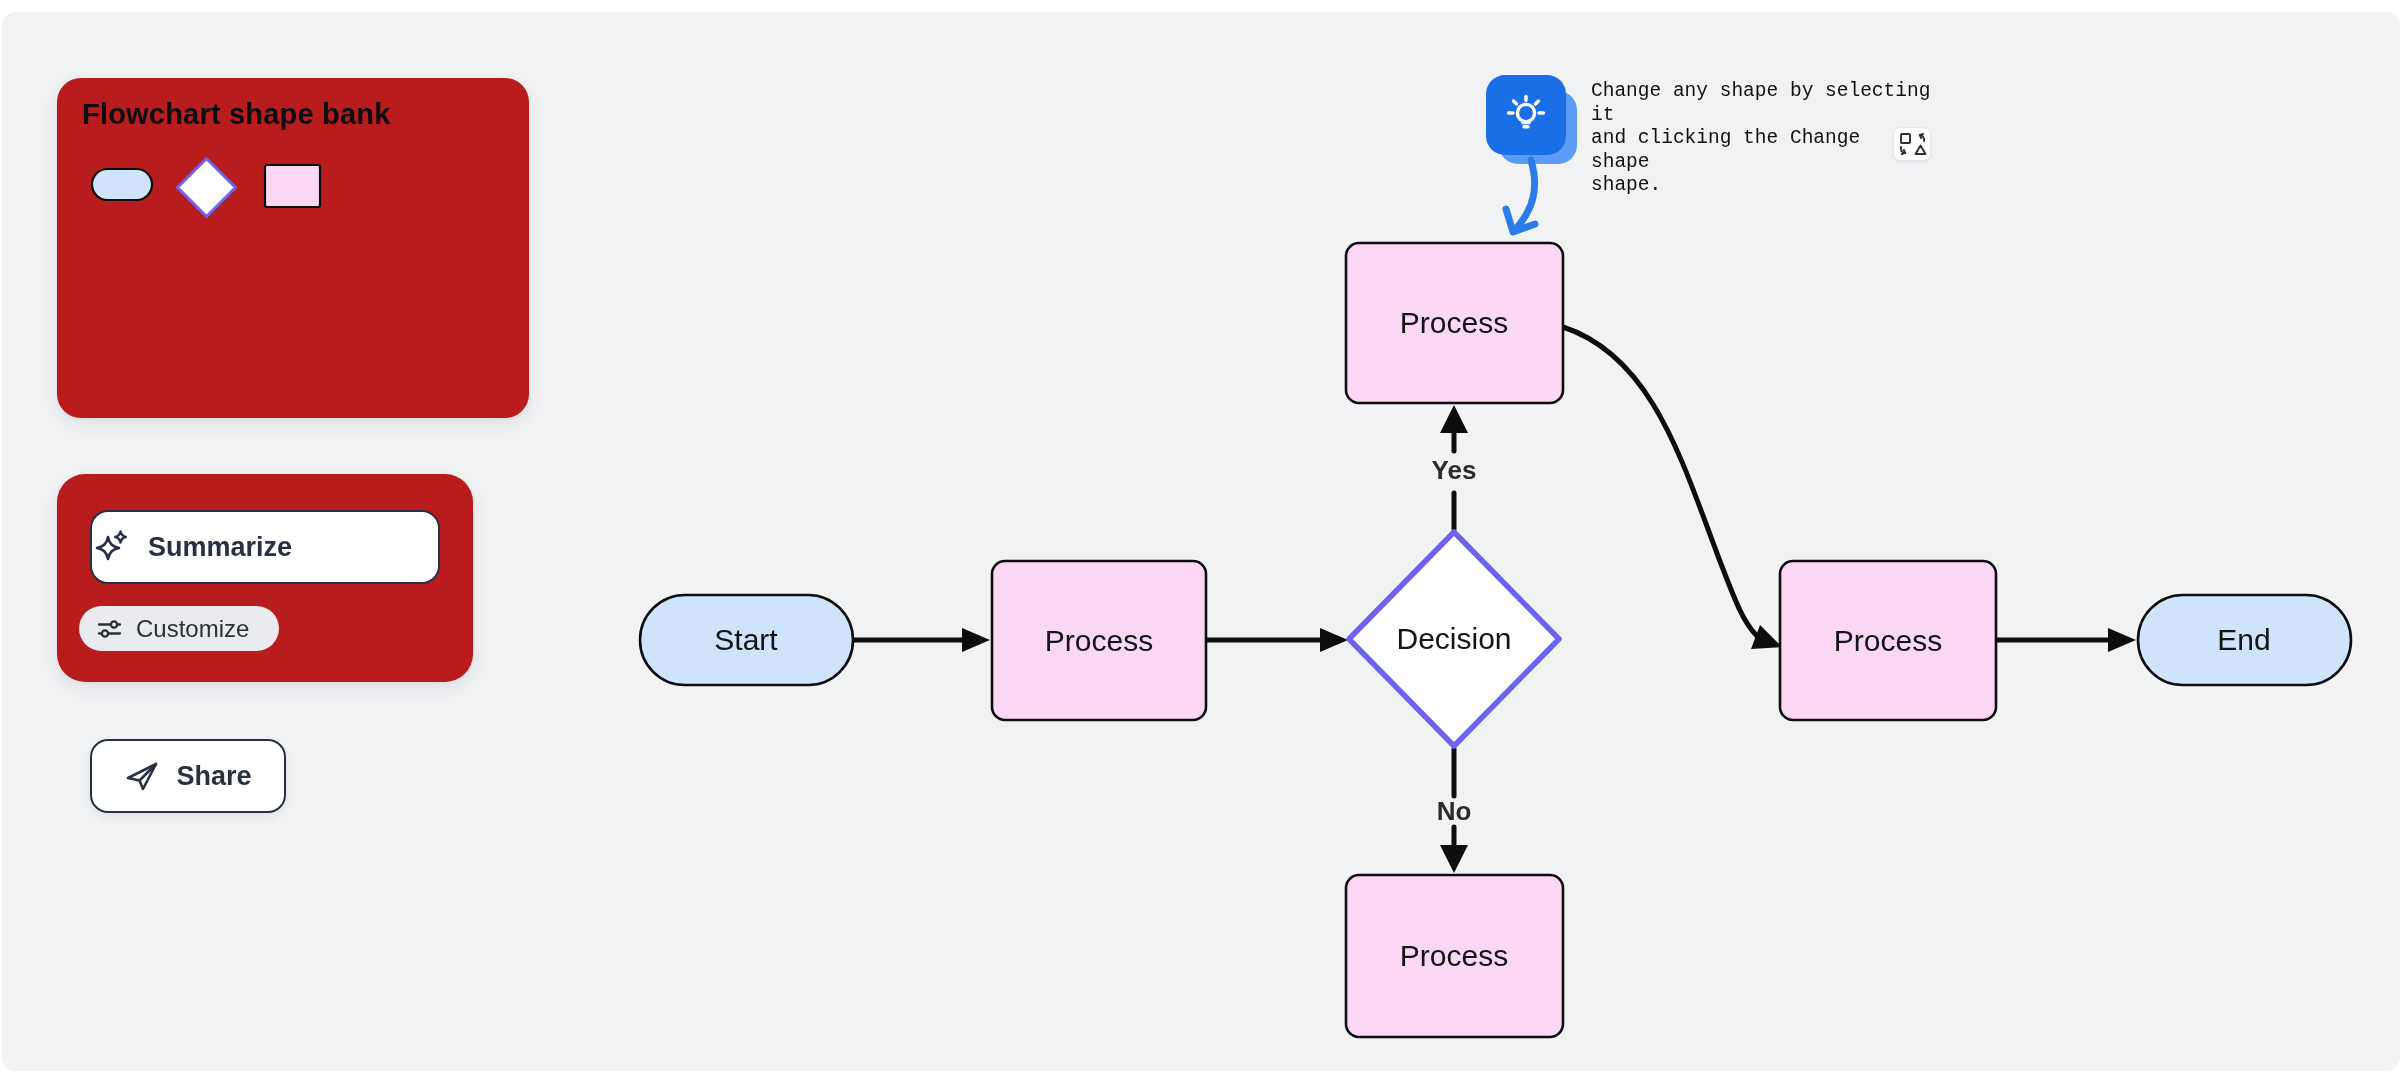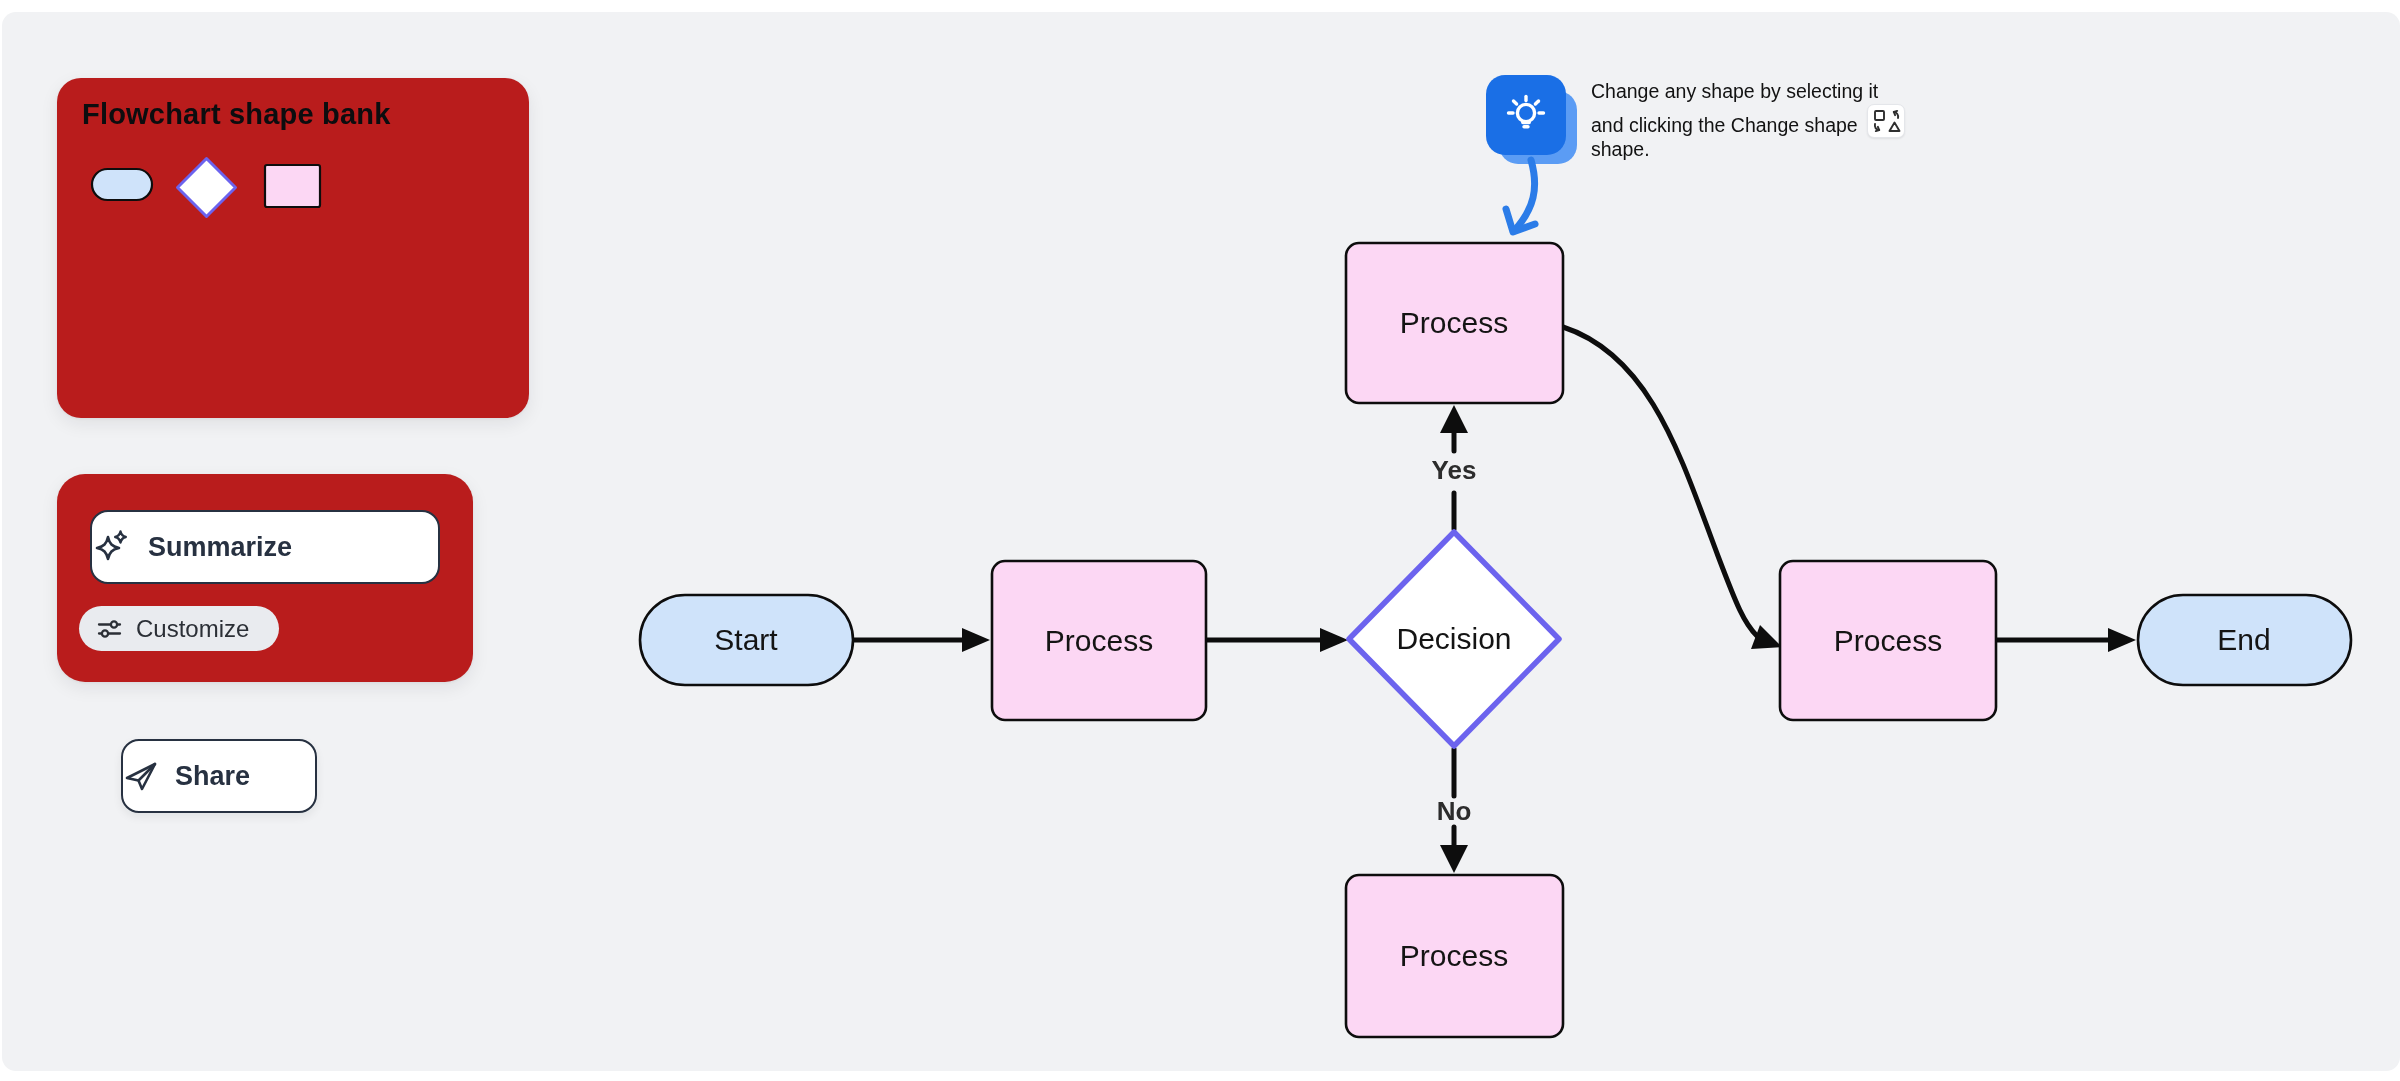--- a/index.html
+++ b/index.html
@@ -22,32 +22,32 @@
     display: flex; align-items: center; gap: 18px; cursor: pointer; }
   .btn-summarize .lbl { font-size: 27px; font-weight: bold; color: #273141; }
   .btn-customize { position: absolute; left: 22px; top: 132px; width: 200px; height: 45px;
     background: #e9ebef; border-radius: 23px; display: flex; align-items: center;
     padding-left: 17px; gap: 13px; cursor: pointer; }
   .btn-customize .lbl { font-size: 24px; color: #2b2f36; }
 
   .btn-share { position: absolute; left: 88px; top: 727px; width: 196px; height: 74px;
     background: #ffffff; border: 2.5px solid #273141; border-radius: 18px;
     box-shadow: 0 4px 10px rgba(20,24,34,0.07);
-    display: flex; align-items: center; gap: 15px; cursor: pointer; margin-left: 31px; }
+    display: flex; align-items: center; justify-content: center; gap: 15px; cursor: pointer; }
   .btn-share .lbl { font-size: 27px; font-weight: bold; color: #273141; }
 
   
   .tip-sq-back { position: absolute; left: 1497px; top: 79px; width: 78px; height: 73px;
     background: #5b9cf4; border-radius: 19px; }
   .tip-sq-front { position: absolute; left: 1484px; top: 63px; width: 80px; height: 80px;
     background: #1a6fe6; border-radius: 19px; display: flex; align-items: center;
     justify-content: center; }
   .tip-text { position: absolute; left: 1589px; top: 68px; width: 340px;
-    font-size: 19.5px; line-height: 23.5px; color: #121212; }
-  .tip-line2 { display: flex; align-items: flex-end; gap: 9px; }
+    font-size: 19.5px; line-height: 23.5px; color: #121212; font-family: Liberation Mono, monospace; }
+  .tip-line2 { display: flex; align-items: flex-start; gap: 9px; }
   .chip { display: inline-flex; background: #ffffff; border: 1px solid #e4e6ea;
     border-radius: 7px; box-shadow: 0 1px 2px rgba(0,0,0,0.08); }
 
   .arrow-layer, .flow-layer { position: absolute; left: 0; top: 0; }
   svg text { user-select: none; }
   .node-label { font-size: 30px; fill: #141414; }
   .edge-label { font-size: 26px; font-weight: bold; fill: #2c2c2c; }
 </style>
 </head>
 <body>

